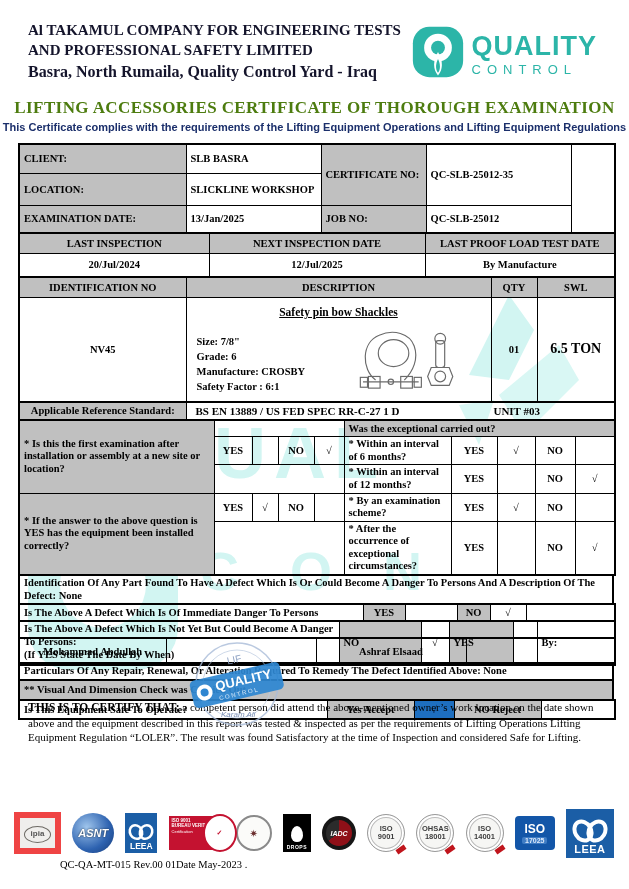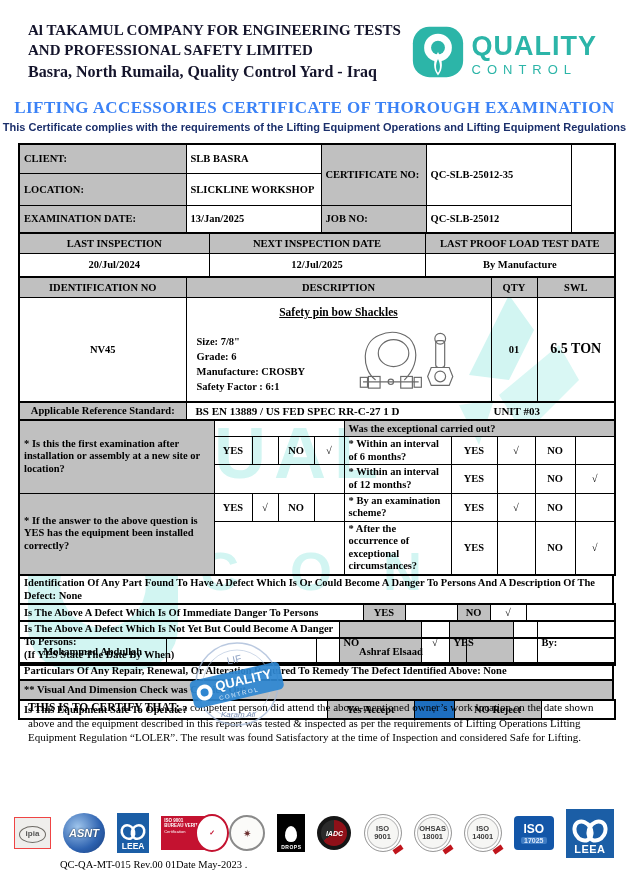--- a/index.html
+++ b/index.html
@@ -17,21 +17,21 @@
   
   .company{position:absolute;left:28px;top:20px;z-index:2;}
   .company .l1{font-size:15px;font-weight:bold;color:#14142b;line-height:1.35;}
   .company .addr{font-size:16px;font-weight:bold;color:#14142b;margin-top:2px;}
   .brand{position:absolute;right:32px;top:26px;z-index:2;display:flex;align-items:center;gap:8px;}
   .brand .words{font-family:"Liberation Sans",sans-serif;color:#2cb5a8;line-height:1;}
   .brand .w1{font-size:27px;font-weight:bold;letter-spacing:1px;}
   .brand .w2{font-size:13px;letter-spacing:6px;margin-top:3px;}
   
   .title{position:absolute;left:0;top:98px;width:100%;text-align:center;z-index:2;
-         font-size:17px;font-weight:bold;color:#3b82f6;letter-spacing:.4px;}
+         font-size:17px;font-weight:bold;color:#4d7c0f;letter-spacing:.4px;}
   .subtitle{position:absolute;left:0;top:121px;width:100%;text-align:center;z-index:2;
             font-family:"Liberation Sans",sans-serif;font-size:11px;font-weight:bold;color:#1b2f6b;}
   
   .stack{position:absolute;left:0;top:143px;z-index:2;}
   table.t{width:596px;margin-left:18px;border-collapse:collapse;table-layout:fixed;
           border:2px solid #000;margin-top:-2px;}
   table.t:first-child{margin-top:0;}
   .t td{border:1px solid #000;font-weight:bold;font-size:10.5px;padding:1px 4px;vertical-align:middle;
         overflow:hidden;}
   .gray{background:#c0c0c0;}
@@ -48,21 +48,21 @@
   
   .sig-stamp{position:absolute;left:175px;top:641px;z-index:3;}
   .certify{position:absolute;left:28px;top:700px;width:568px;z-index:2;
            font-size:11px;line-height:1.35;}
   .certify b{font-size:11.5px;}
   
   .logo-row{position:absolute;left:14px;top:806px;width:600px;height:54px;z-index:2;
             display:flex;justify-content:space-between;align-items:center;
             font-family:"Liberation Sans",sans-serif;}
   .logo-row>div{flex:0 0 auto;}
-  .lg-ipia{width:35px;height:30px;background:#efeeec;border:1px solid #ef4444;position:relative;}
+  .lg-ipia{width:35px;height:30px;background:#efeeec;border:6px solid #ef4444;position:relative;}
   .lg-ipia .oval{position:absolute;left:4px;top:8px;width:25px;height:15px;border:1px solid #6d6a64;
                  border-radius:50%;font-size:8px;font-weight:bold;color:#555;text-align:center;line-height:14px;}
   .lg-ipia .tl{position:absolute;top:1px;left:3px;font-size:3.5px;color:#888;}
   .lg-asnt{width:42px;height:40px;border-radius:50%;
            background:radial-gradient(circle at 35% 35%,#9fc5ec,#2d62b0 60%,#173a75);
            display:flex;align-items:center;justify-content:center;text-align:right;}
   .lg-asnt span{color:#fff;font-style:italic;font-weight:bold;font-size:11px;text-shadow:0 0 2px #123;}
   .lg-leea-s{width:32px;height:38px;background:#1b5ea6;display:flex;flex-direction:column;
              align-items:center;justify-content:flex-end;padding-bottom:2px;}
   .lg-leea-s span{color:#fff;font-weight:bold;font-size:8.5px;}

